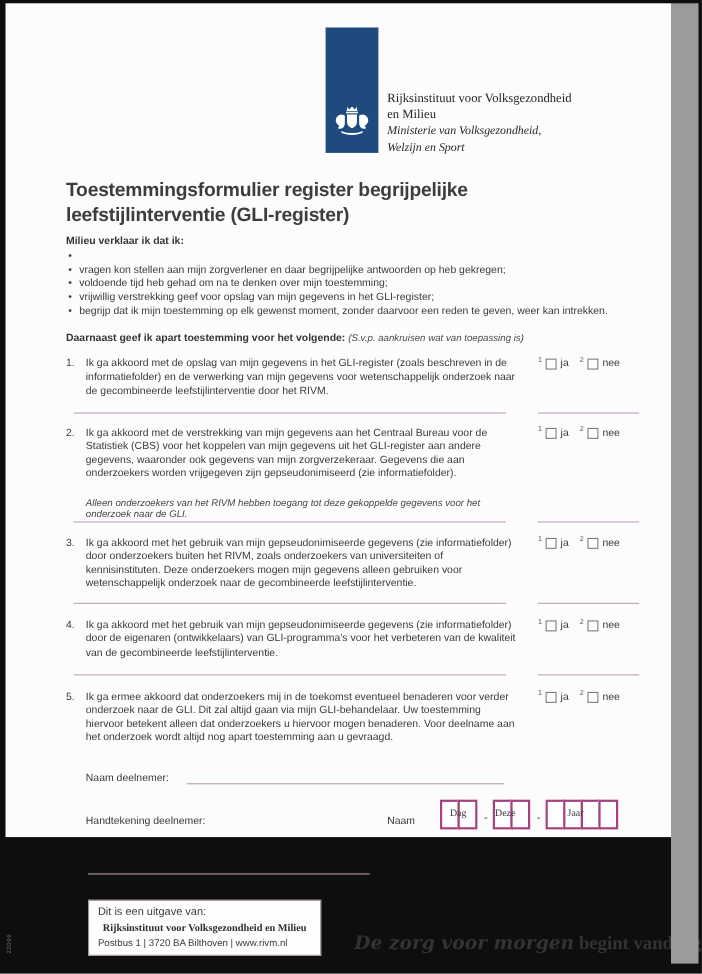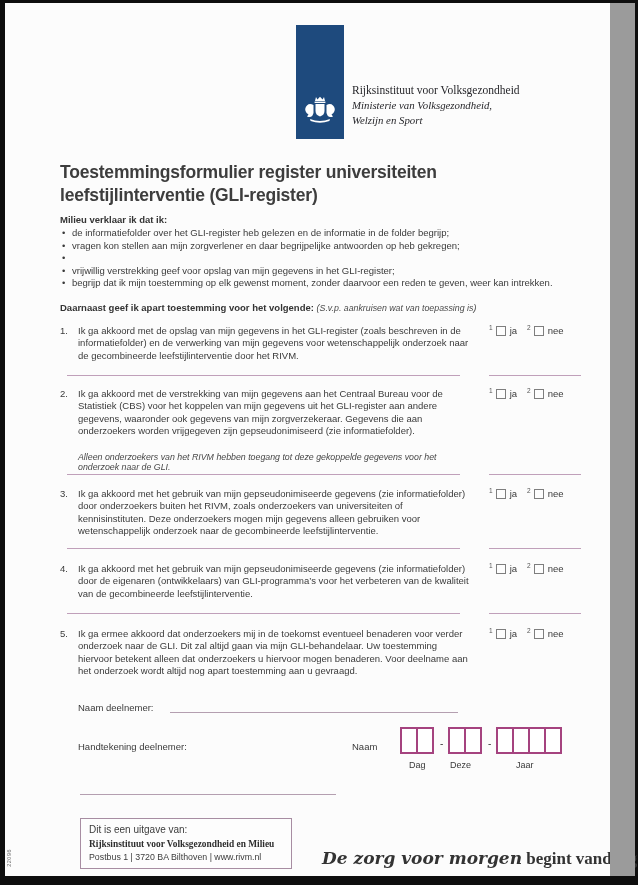--- a/index.html
+++ b/index.html
@@ -1,20 +1,20 @@
 <!DOCTYPE html>
 <html><head>
 <meta charset="utf-8">
 <style>
   * { margin:0; padding:0; box-sizing:border-box; }
   html,body { width:638px; height:885px; }
   body { background:#101010; font-family:"Liberation Sans", sans-serif; position:relative; overflow:hidden; }
 
   .scan-frame { position:absolute; inset:0; background:#0e0e0e; }
-  .page { position:absolute; left:5px; top:3px; width:605px; height:873px; background:#fcfcfc; }
+  .page { position:absolute; left:5px; top:3px; width:605px; height:758px; background:#fcfcfc; }
   .scanner-strip { position:absolute; left:610px; top:3px; width:25px; height:873px; background:#9b9b9b; }
 
   
   .logo-block { position:absolute; left:291px; top:22px; width:48px; height:114px; background:#1e4a7d; }
   .crest { position:absolute; left:50%; bottom:8px; transform:translateX(-50%); }
   .dept { position:absolute; left:347px; top:80px; color:#26262a; }
   .dept .org { font-family:"Liberation Serif", serif; font-size:11.5px; line-height:14px; }
   .dept .ministry { font-family:"Liberation Serif", serif; font-style:italic; font-size:10.8px; line-height:13px; margin-top:2px; }
 
   
@@ -44,26 +44,26 @@
 
   
   .field-label { position:absolute; font-size:9.5px; color:#3a3a3a; }
   .name-line { position:absolute; left:165px; top:709px; width:288px; height:1px; background:#b49fb0; }
   .sig-line { position:absolute; left:75px; top:791px; width:256px; height:1px; background:#b49fb0; }
 
   .datebox-group { position:absolute; top:724px; display:flex; }
   .datebox-cell { width:18px; height:27px; border:2px solid #a5437f; background:#fff; }
   .datebox-cell + .datebox-cell { margin-left:-2px; }
   .date-hyphen { position:absolute; top:735px; font-size:10px; color:#3a3a3a; }
-  .date-sublabel { position:absolute; top:757px; font-size:9px; color:#3a3a3a; }
+  .date-sublabel { position:absolute; top:731px; font-size:9px; color:#3a3a3a;font-family:Liberation Serif, serif; }
 
   
   .pub-box { position:absolute; left:75px; top:815px; width:212px; height:51px; border:1px solid #a78da2; background:#fdfdfd; padding:5px 8px; }
   .pub-intro { font-size:10px; color:#3c3c3c; }
-  .pub-name { font-family:"Liberation Serif", serif; font-weight:bold; font-size:9.4px; color:#2e2e2e; margin-top:4px; }
+  .pub-name { font-family:"Liberation Serif", serif; font-weight:bold; font-size:9.4px; color:#2e2e2e; margin-top:4px;text-align:center; }
   .pub-addr { font-size:8.8px; color:#3c3c3c; margin-top:3px; }
 
   .tagline { position:absolute; left:317px; top:845px; font-family:"Liberation Serif", serif; font-size:17px; color:#333; white-space:nowrap;font-weight:bold; }
   .tagline .it { font-style:italic; font-family:"DejaVu Serif", serif; }
 
   .edge-code { position:absolute; left:1px; top:846px; writing-mode:vertical-rl; transform:rotate(180deg); font-size:5.5px; letter-spacing:0.5px; color:#6f6f6f; }
 </style>
 </head>
 <body>
 
@@ -80,38 +80,39 @@
 
         <path d="M12.5 10 q-4 -2 -6.5 0.5 q-2.5 2.5 -1.5 5.5 q0.8 2.5 3 3.5 l-1.5 2 q3.5 1.5 5.5 -1 q1.5 -2 1 -5.5 z"></path>
 
         <path d="M25.5 10 q4 -2 6.5 0.5 q2.5 2.5 1.5 5.5 q-0.8 2.5 -3 3.5 l1.5 2 q-3.5 1.5 -5.5 -1 q-1.5 -2 -1 -5.5 z"></path>
 
         <path d="M9 24 q10 4 20 0 l-0.6 2 q-9.4 3.6 -18.8 0 z"></path>
       </svg>
     </div>
     <div class="dept">
       <div class="org">Rijksinstituut voor Volksgezondheid</div>
+      <div class="org">en Milieu</div>
       <div class="ministry">Ministerie van Volksgezondheid,</div>
       <div class="ministry">Welzijn en Sport</div>
     </div>
 
-    <div class="title">Toestemmingsformulier register universiteiten leefstijlinterventie (GLI-register)</div>
+    <div class="title">Toestemmingsformulier register begrijpelijke leefstijlinterventie (GLI-register)</div>
 
     <div class="decl-heading">Milieu verklaar ik dat ik:</div>
     <div class="bullets">
       <div class="bullet">
           <span class="dot">•</span>
-          <span>de informatiefolder over het GLI-register heb gelezen en de informatie in de folder begrijp;</span>
         </div>
       <div class="bullet">
           <span class="dot">•</span>
           <span>vragen kon stellen aan mijn zorgverlener en daar begrijpelijke antwoorden op heb gekregen;</span>
         </div>
       <div class="bullet">
           <span class="dot">•</span>
+          <span>voldoende tijd heb gehad om na te denken over mijn toestemming;</span>
         </div>
       <div class="bullet">
           <span class="dot">•</span>
           <span>vrijwillig verstrekking geef voor opslag van mijn gegevens in het GLI-register;</span>
         </div>
       <div class="bullet">
           <span class="dot">•</span>
           <span>begrijp dat ik mijn toestemming op elk gewenst moment, zonder daarvoor een reden te geven, weer kan intrekken.</span>
         </div>
     </div>

